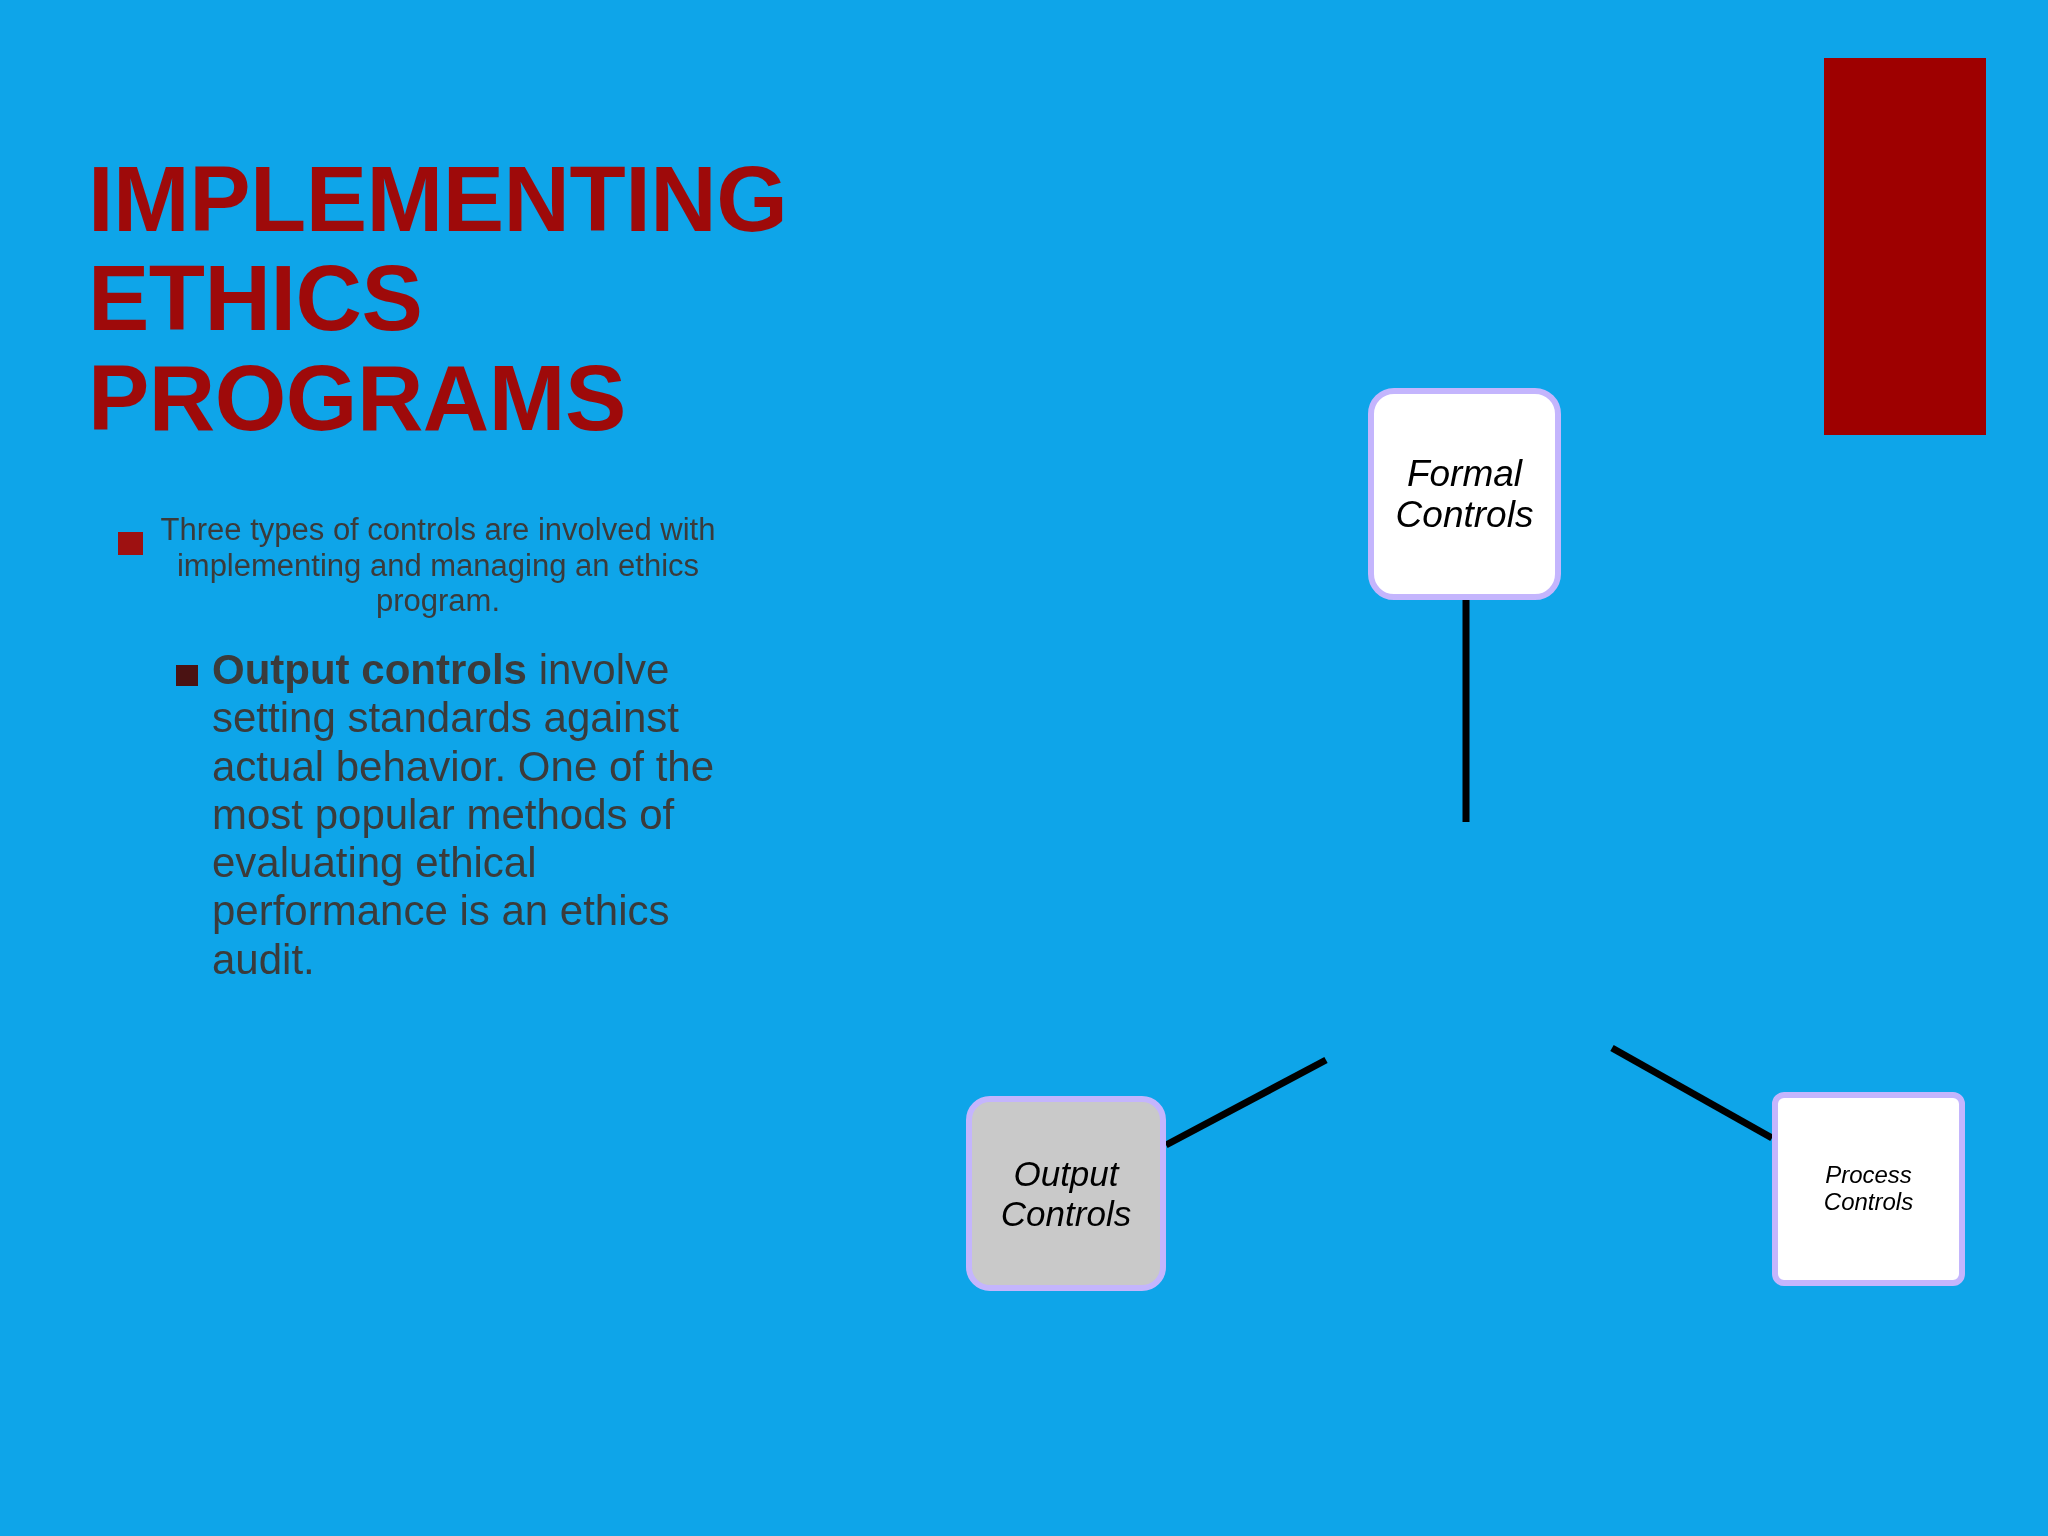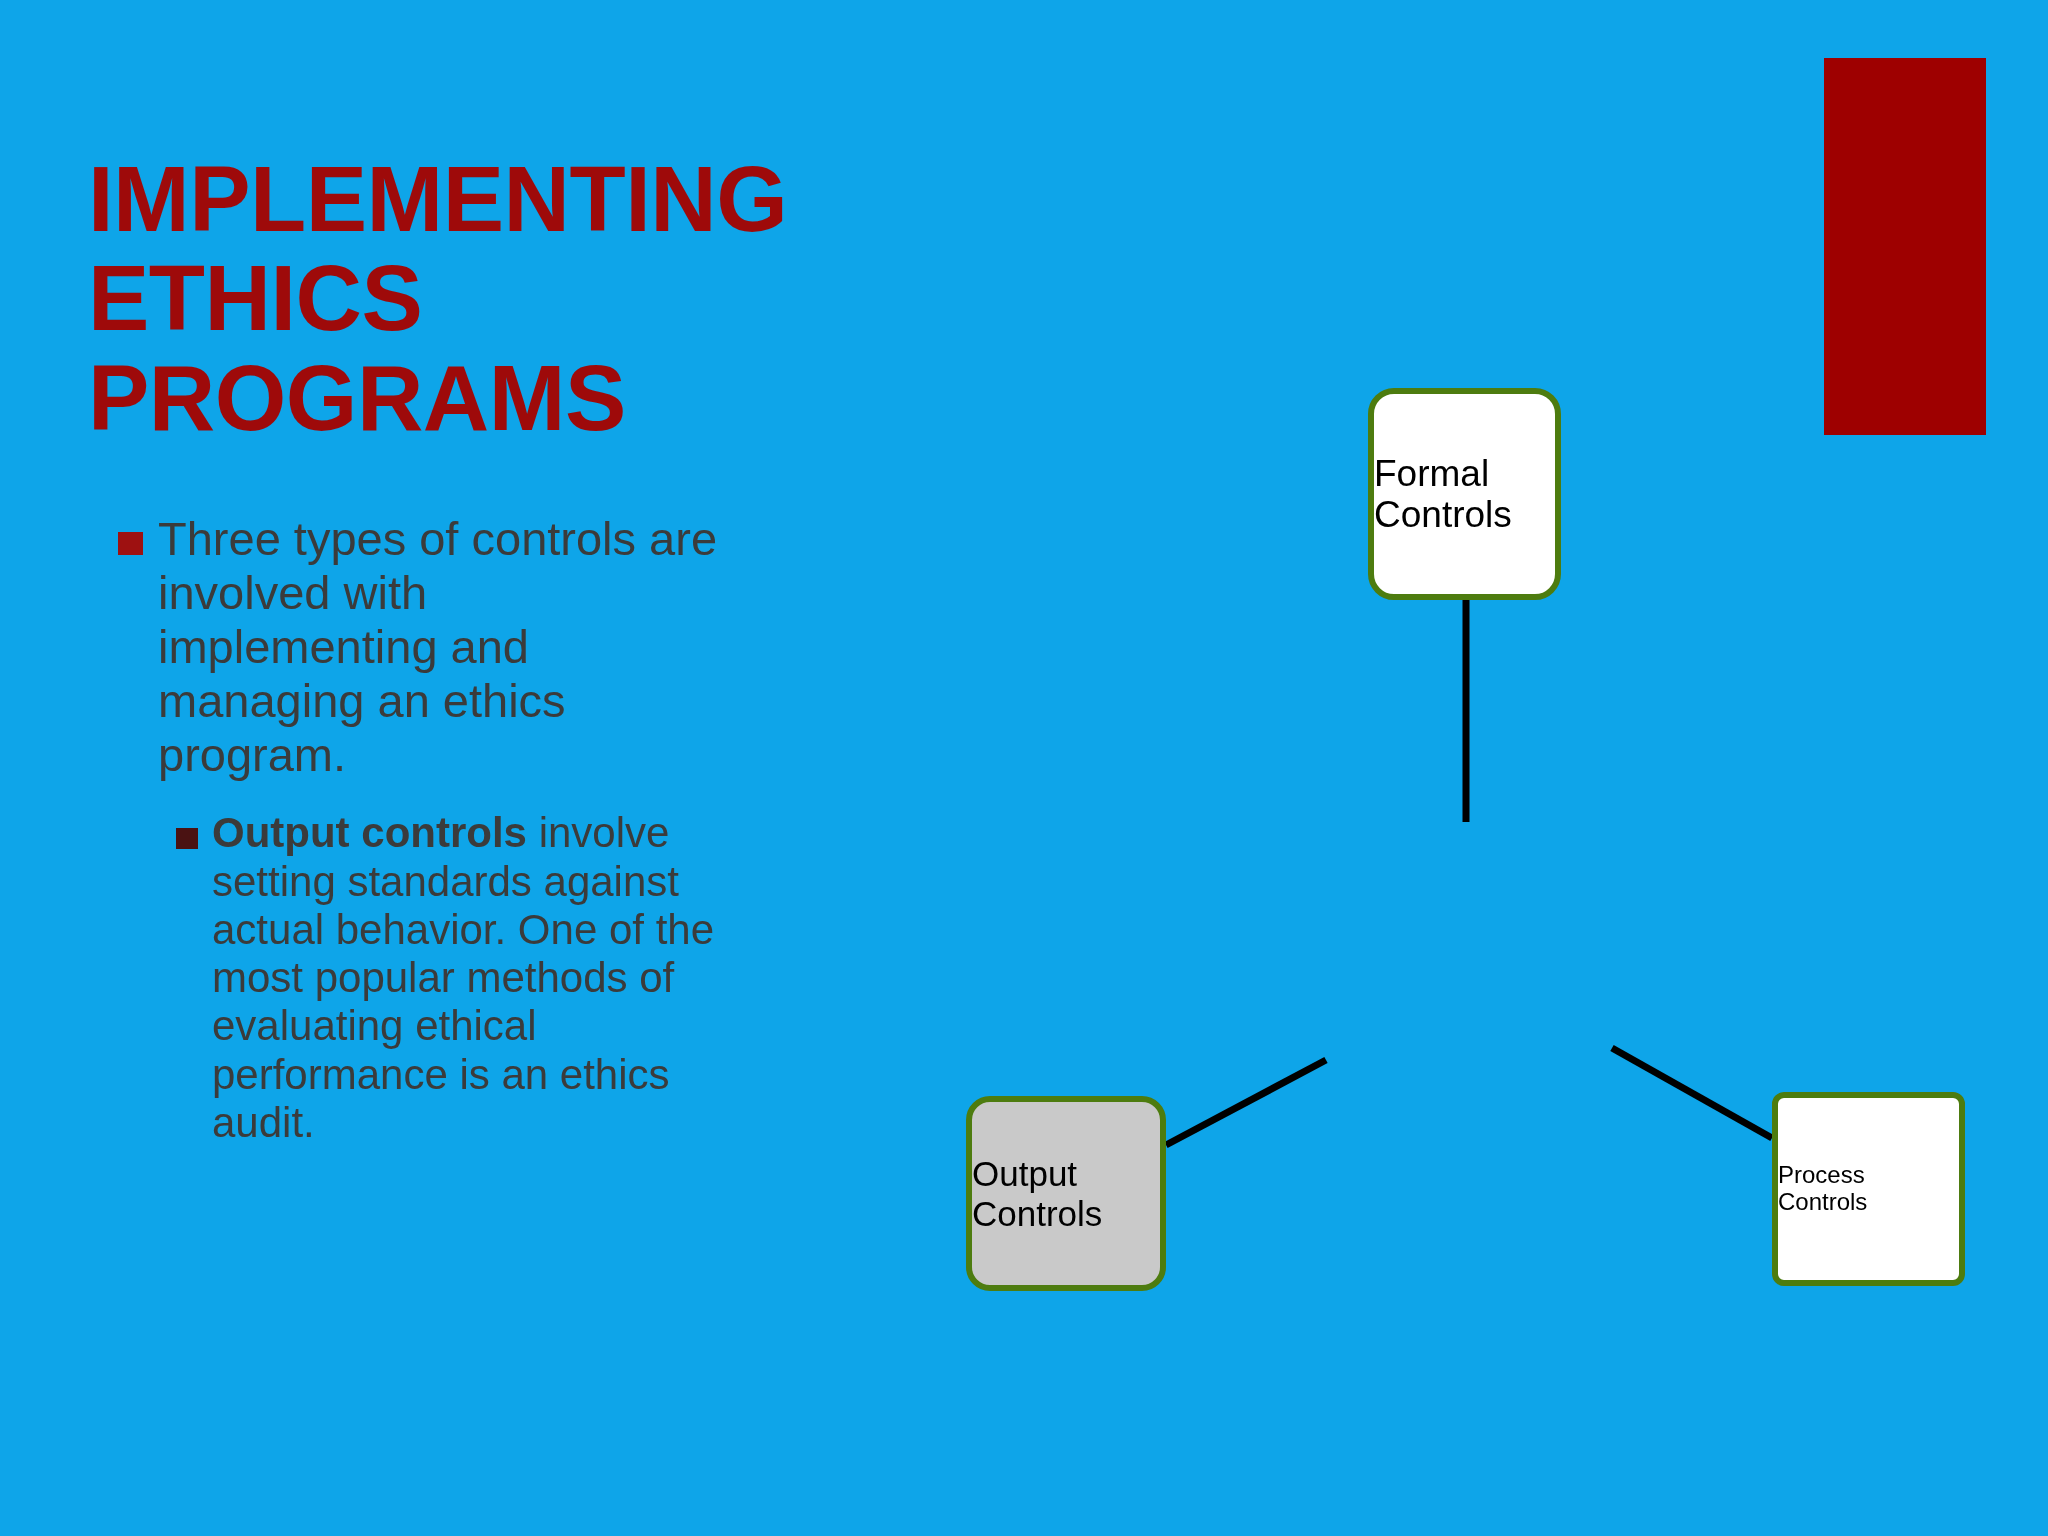--- a/index.html
+++ b/index.html
@@ -73,37 +73,39 @@
     margin-right: 14px;
     margin-top: 19px;
   }
 
   .bullet-text {
     font-family: "Liberation Sans", sans-serif;
     font-size: 43px;
     line-height: 1.15;
     color: #3b3b3b;
   }
-  .bullet-text.lvl1 { font-size: 47px; width: 560px; }
+  .bullet-text.lvl1 { font-size: 31px; width: 560px; text-align: center; }
   .bullet-text.lvl2 { font-size: 42px; width: 510px; }
   .bullet-text b { font-weight: bold; color: #3b3b3b; }
 
   .node-box {
     position: absolute;
     box-sizing: border-box;
-    border: 6px solid #4d7c0f;
+    border: 6px solid #c4b5fd;
     border-radius: 26px;
     background: #ffffff;
     display: flex;
     align-items: center;
     justify-content: center;
+    text-align: center;
     font-family: "Liberation Sans", sans-serif;
     color: #000000;
     line-height: 1.12;
     z-index: 2;
+    font-style: italic;
   }
   #node-formal {
     left: 1368px; top: 388px;
     width: 193px; height: 212px;
     font-size: 37px;
   }
   #node-center {
     left: 1322px; top: 818px;
     width: 296px; height: 290px;
     font-size: 45px;

